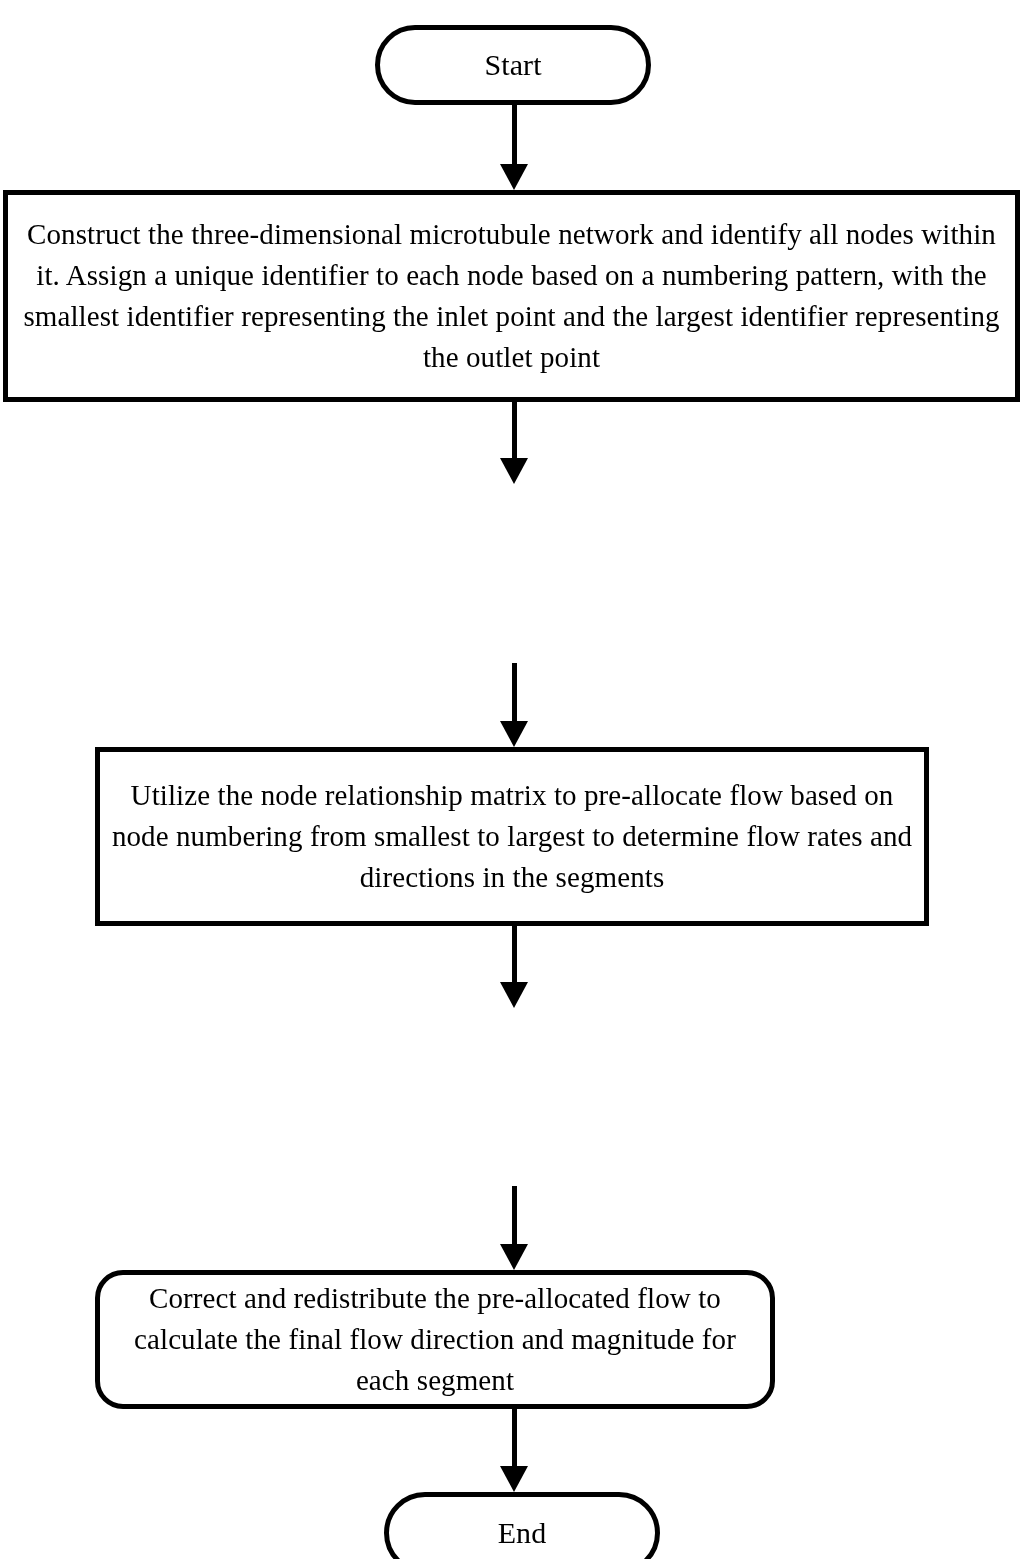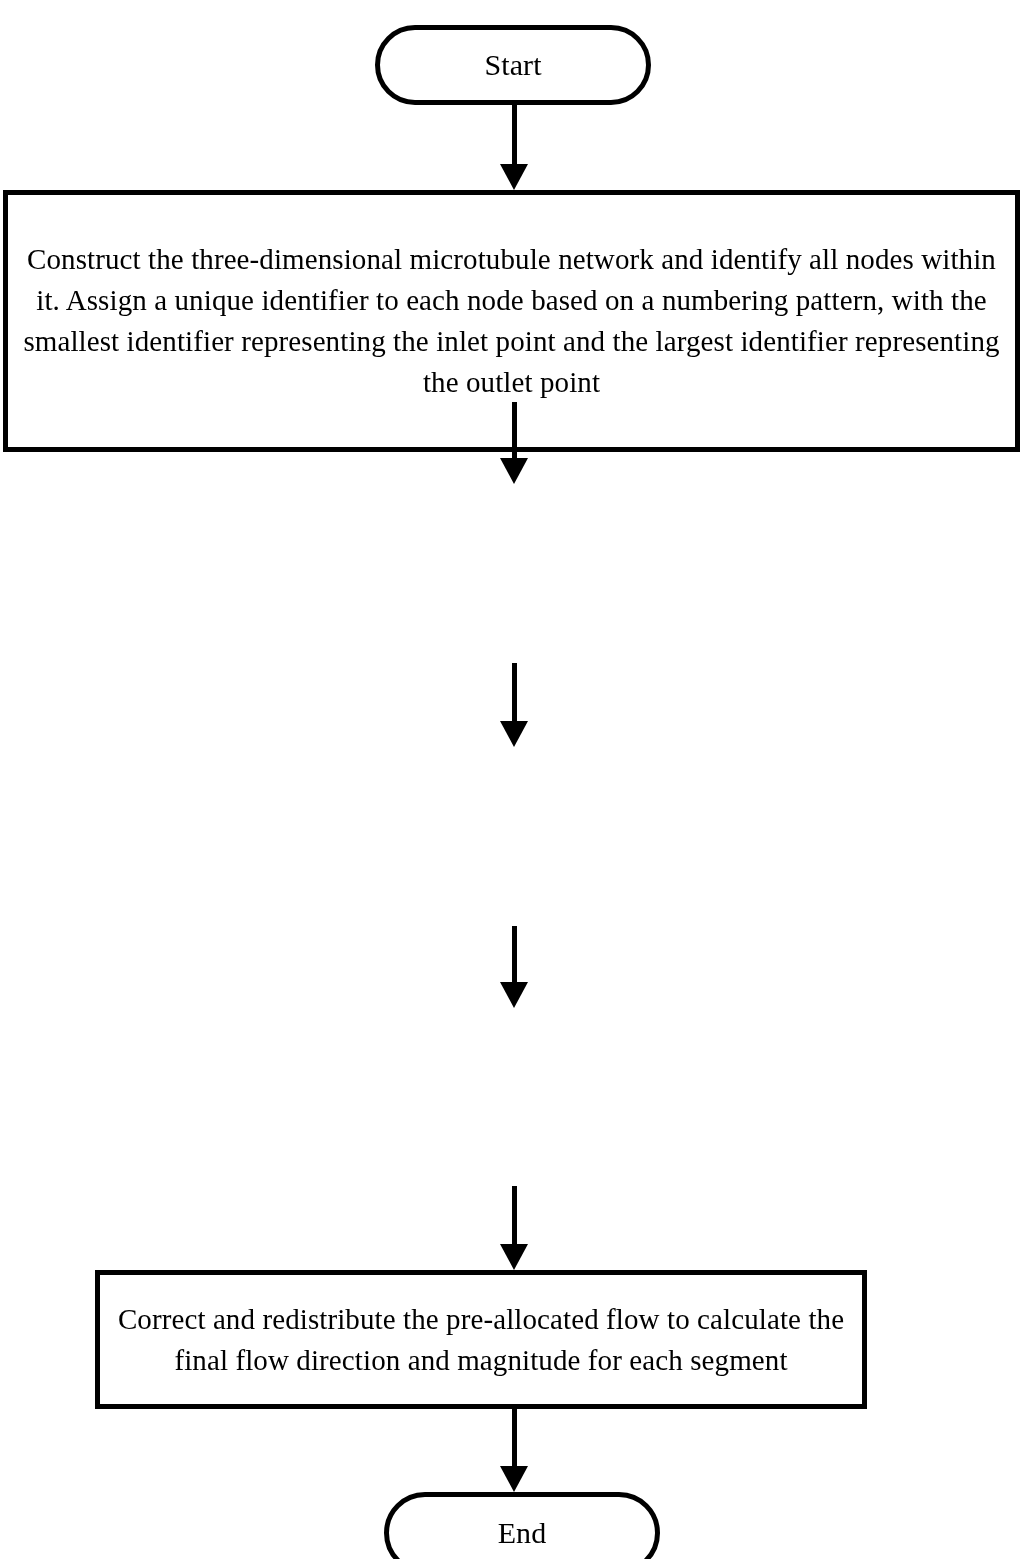--- a/index.html
+++ b/index.html
@@ -82,48 +82,51 @@
 
   <div class="node terminator" style="left:375px; top:5px; width:276px; height:80px;">
     <span class="node-text">Start</span>
   </div>
 
   <div class="connector" style="left:494px; top:85px; height:85px;">
     <div class="shaft" style="height:59px;"></div>
     <div class="head"></div>
   </div>
 
-  <div class="node" style="left:3px; top:170px; width:1017px; height:262px;">
+  <div class="node" style="left:3px; top:170px; width:1017px; height:212px;">
     <span class="node-text">Construct the three-dimensional microtubule network and identify all nodes within it. Assign a unique identifier to each node based on a numbering pattern, with the smallest identifier representing the inlet point and the largest identifier representing the outlet point</span>
   </div>
 
   <div class="connector" style="left:494px; top:382px; height:82px;">
     <div class="shaft" style="height:56px;"></div>
     <div class="head"></div>
   </div>
 
 
   <div class="connector" style="left:494px; top:643px; height:84px;">
     <div class="shaft" style="height:58px;"></div>
     <div class="head"></div>
   </div>
 
+  <div class="node" style="left:95px; top:727px; width:834px; height:179px;">
+    <span class="node-text">Utilize the node relationship matrix to pre-allocate flow based on node numbering from smallest to largest to determine flow rates and directions in the segments</span>
+  </div>
 
   <div class="connector" style="left:494px; top:906px; height:82px;">
     <div class="shaft" style="height:56px;"></div>
     <div class="head"></div>
   </div>
 
 
   <div class="connector" style="left:494px; top:1166px; height:84px;">
     <div class="shaft" style="height:58px;"></div>
     <div class="head"></div>
   </div>
 
-  <div class="node" style="left:95px; top:1250px; width:772px; height:139px;">
+  <div class="node" style="left:95px; top:1250px; width:680px; height:139px;border-radius:28px;">
     <span class="node-text">Correct and redistribute the pre-allocated flow to calculate the final flow direction and magnitude for each segment</span>
   </div>
 
   <div class="connector" style="left:494px; top:1389px; height:83px;">
     <div class="shaft" style="height:57px;"></div>
     <div class="head"></div>
   </div>
 
   <div class="node terminator" style="left:384px; top:1472px; width:276px; height:82px;justify-content:center;">
     <span class="node-text">End</span>

